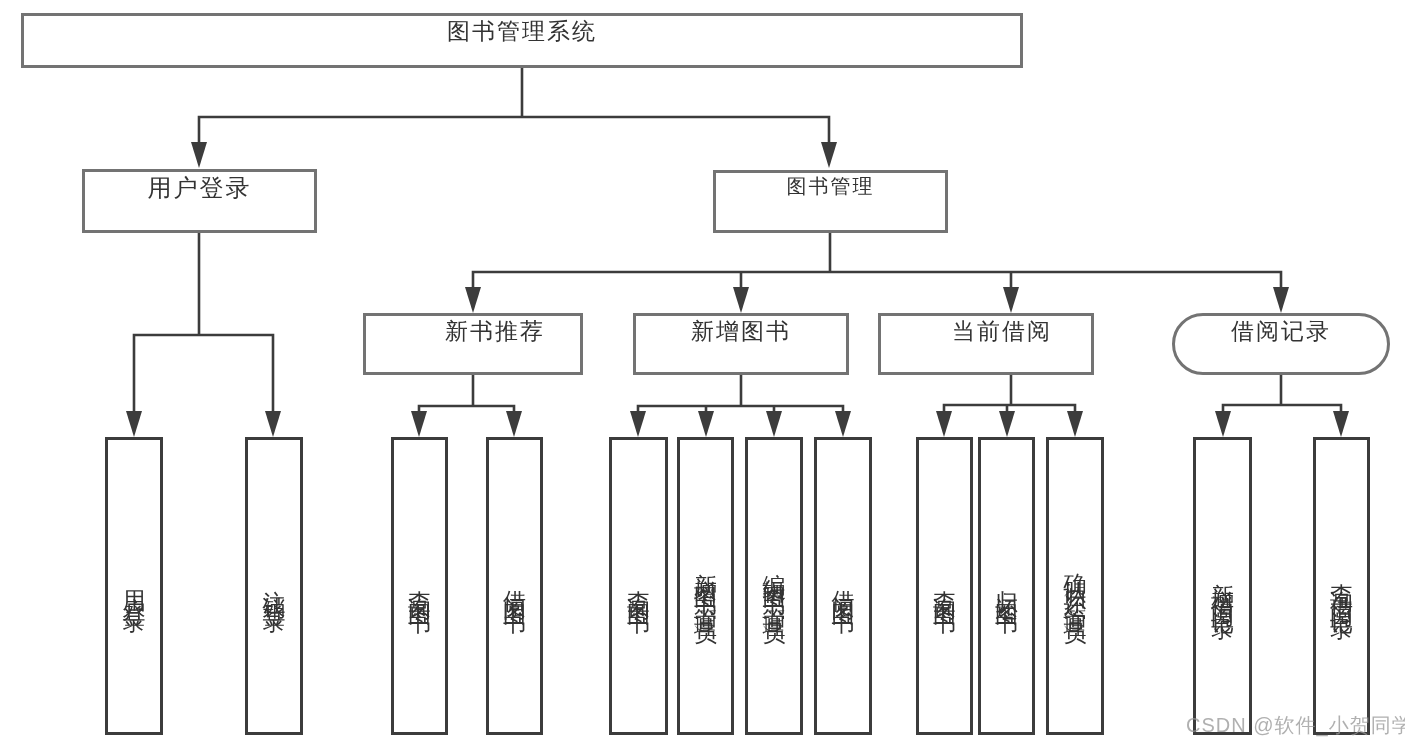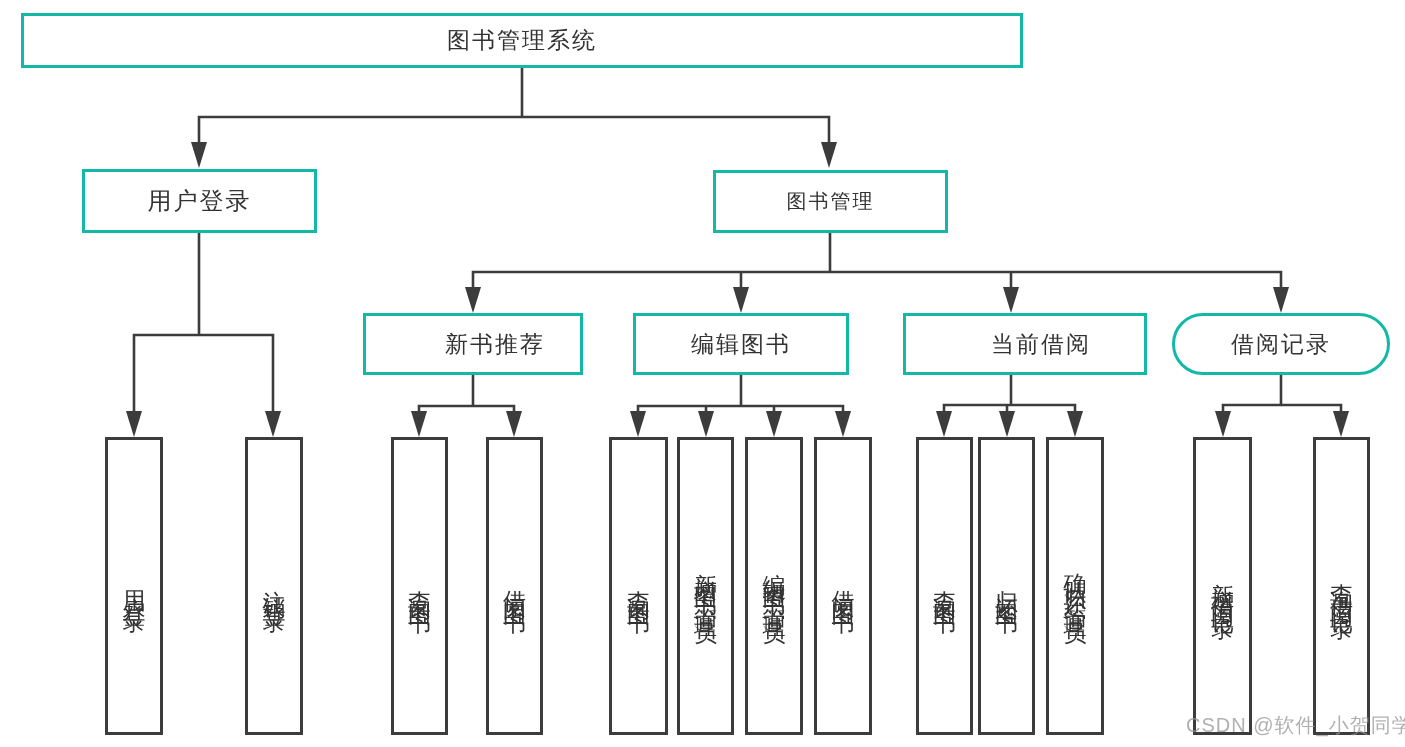--- a/index.html
+++ b/index.html
@@ -9,23 +9,23 @@
     background:#ffffff;
     overflow:hidden;
     font-family:"Liberation Sans", sans-serif;
   }
   svg.connectors{position:absolute;left:0;top:0;width:1405px;height:747px;}
   svg.connectors path{fill:none;stroke:#3c3c3c;stroke-width:2.6px;}
   svg.connectors polygon{fill:#3c3c3c;stroke:none;}
   .hnode{
     position:absolute;
     box-sizing:border-box;
-    border:3px solid #14b8a6;
+    border:3px solid #737373;
     background:#ffffff;
-    display:flex;align-items:center;justify-content:center;
+    display:flex;justify-content:center;
     color:#333333;
     font-size:23px;
     letter-spacing:2px;
   }
   .vnode{
     position:absolute;
     box-sizing:border-box;
     border:3px solid #3c3c3c;
     background:#ffffff;
     top:437px;height:298px;
@@ -108,24 +108,24 @@
 
   <div class="hnode" style="left:713px;top:170px;width:235px;height:63px;font-size:20px;">
     <span>图书管理</span>
   </div>
 
   <div class="hnode" style="left:363px;top:313px;width:220px;height:62px;padding-left:44px;">
     <span>新书推荐</span>
   </div>
 
   <div class="hnode" style="left:633px;top:313px;width:216px;height:62px;">
-    <span>编辑图书</span>
+    <span>新增图书</span>
   </div>
 
-  <div class="hnode" style="left:903px;top:313px;width:244px;height:62px;padding-left:32px;">
+  <div class="hnode" style="left:878px;top:313px;width:216px;height:62px;padding-left:32px;">
     <span>当前借阅</span>
   </div>
 
   <div class="hnode" style="left:1172px;top:313px;width:218px;height:62px;border-radius:31px;">
     <span>借阅记录</span>
   </div>
 
   <div class="vnode" style="left:105px;width:58px;">
     <span>用户登录</span>
   </div>

